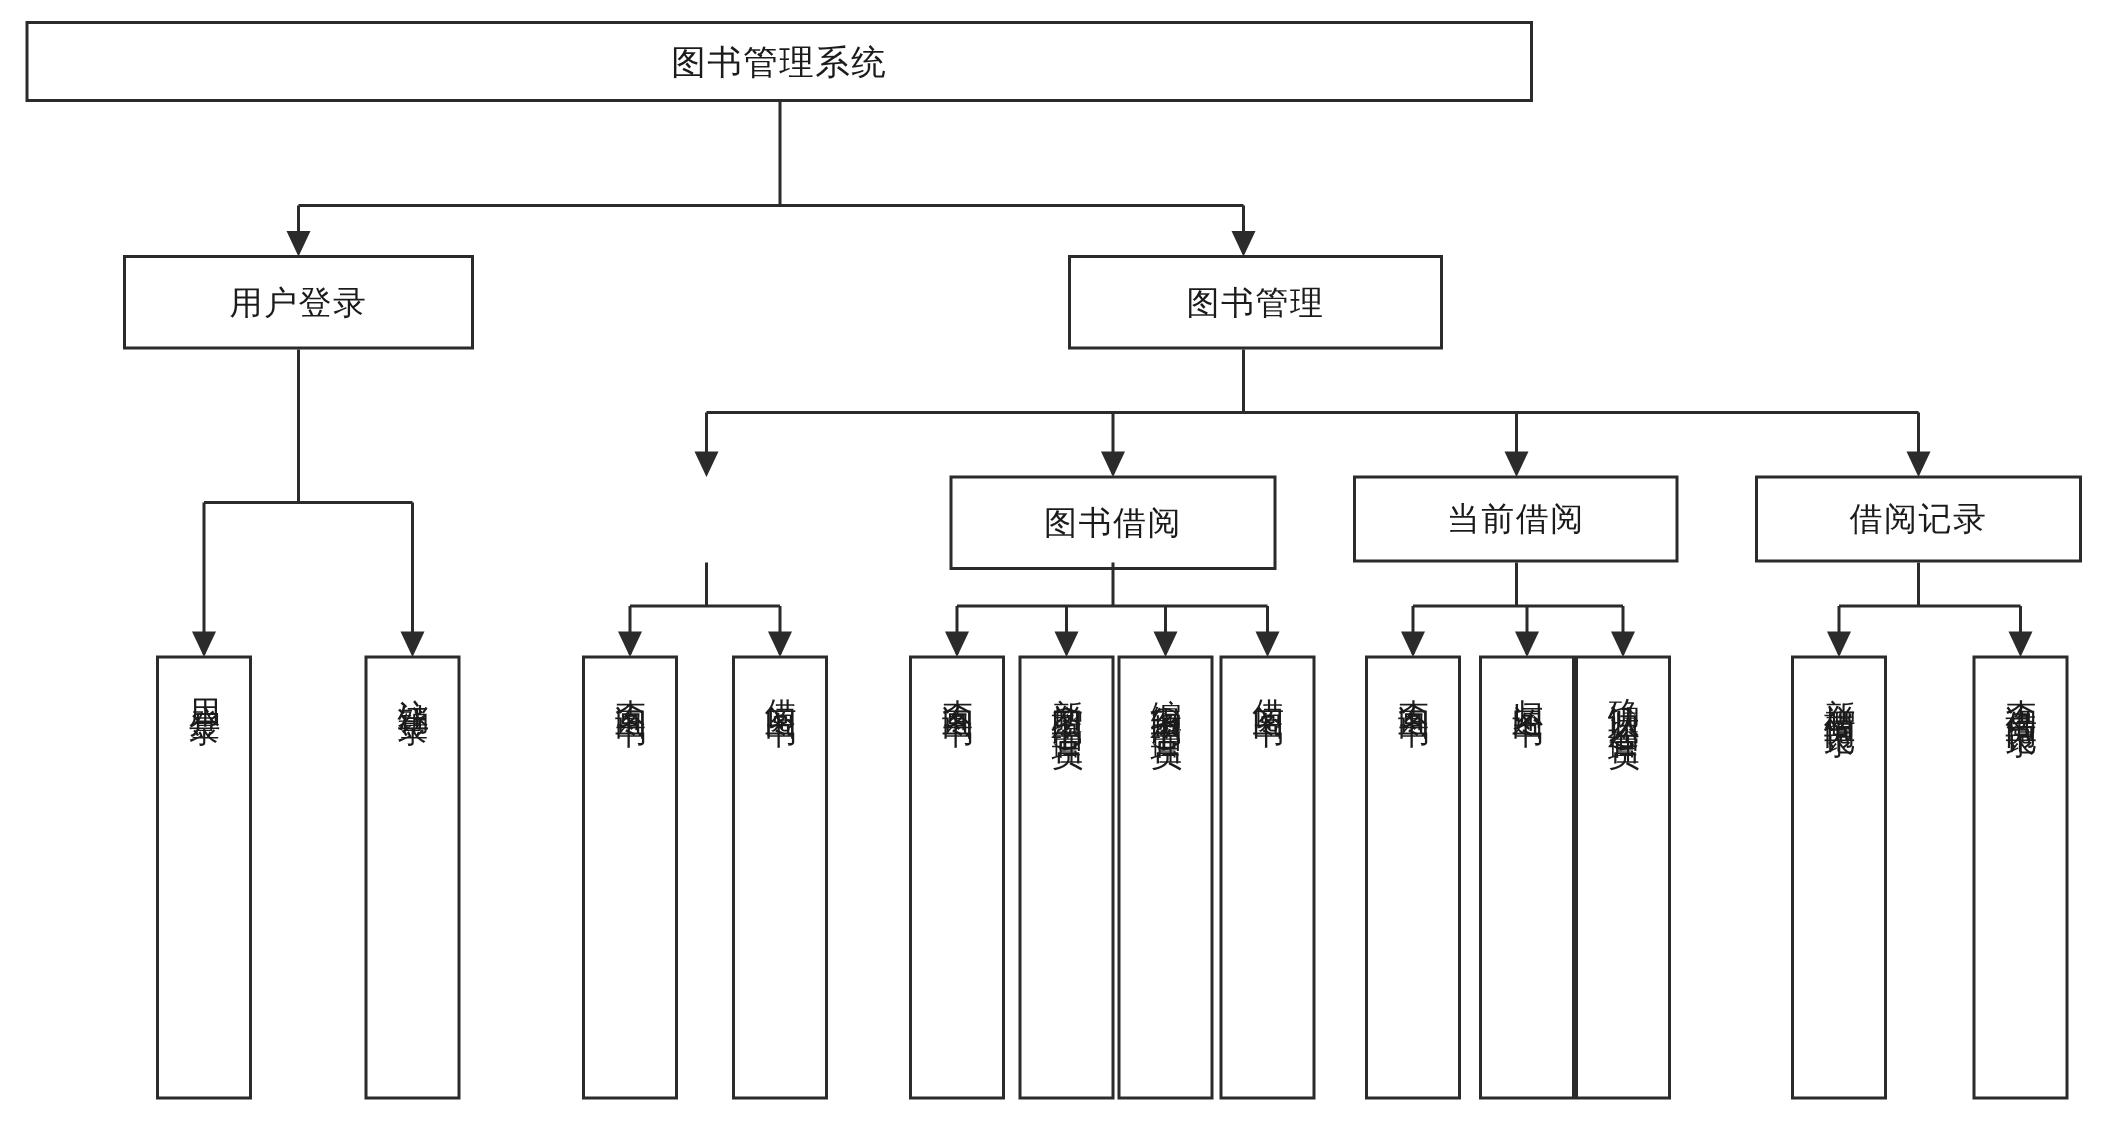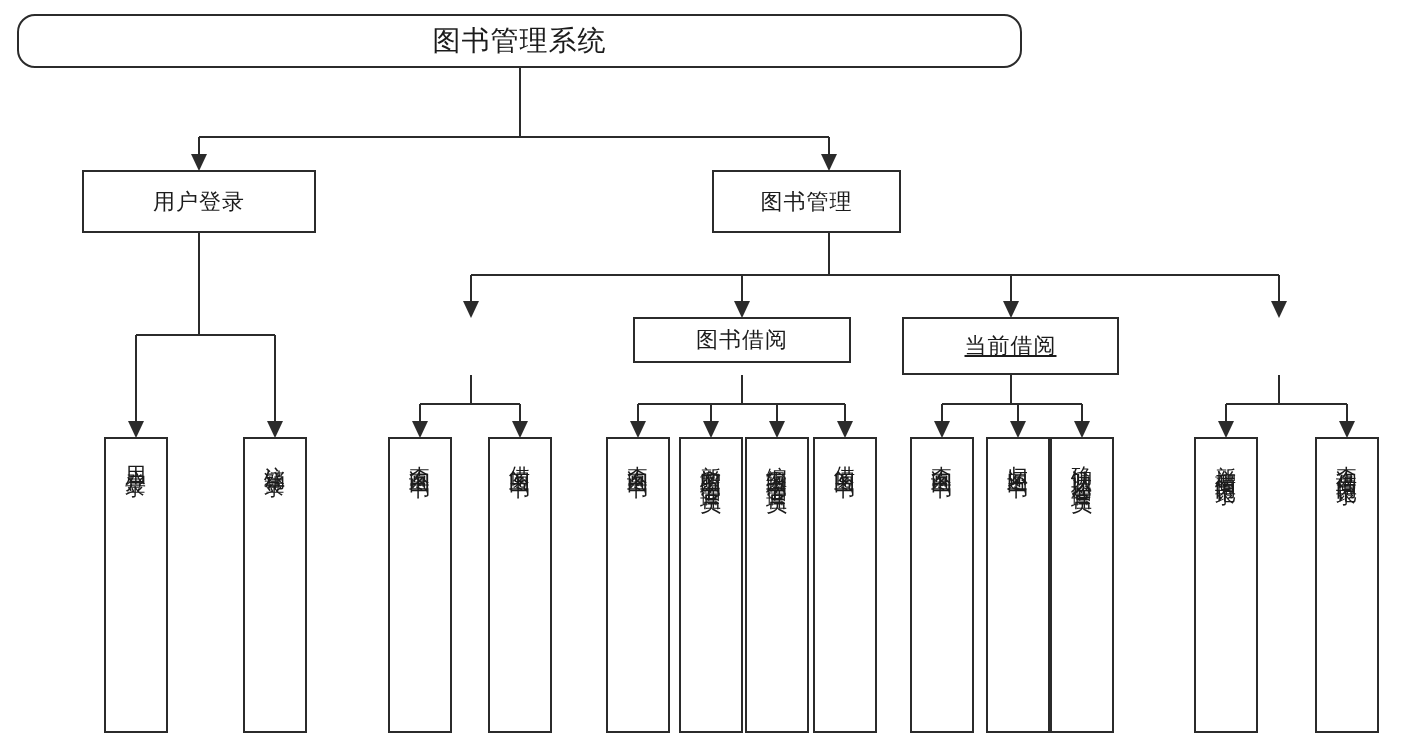--- a/index.html
+++ b/index.html
@@ -38,22 +38,21 @@
   }
   .node.v .vtext {
     writing-mode: vertical-rl;
     text-orientation: upright;
     letter-spacing: 4px;
     line-height: 1;
     white-space: nowrap;
     text-align: left;
   }
   .node.root {
-    font-size: 28px;
-    border-radius: 18px;
+    font-size: 23px;
   }
   .conn {
     position: absolute;
     background: #2b2b2b;
   }
   .vline { width: 2px; }
   .hline { height: 2px; }
   .arrow {
     position: absolute;
     width: 0;
@@ -75,28 +74,31 @@
 </head>
 <body>
 
 <div id="canvas">
     <div class="node root h" style="left: 17px; top: 14px; width: 1005px; height: 54px;">
       <span>图书管理系统</span>
     </div>
     <div class="node h" style="left: 82px; top: 170px; width: 234px; height: 63px;">
       <span>用户登录</span>
     </div>
-    <div class="node h" style="left: 712px; top: 170px; width: 189px; height: 63px;">
+    <div class="node h" style="left: 712px; top: 170px; width: 250px; height: 63px;">
       <span>图书管理</span>
     </div>
-    <div class="node h" style="left: 633px; top: 317px; width: 218px; height: 46px; justify-content: center;">
+    <div class="node h" style="left: 633px; top: 317px; width: 218px; height: 63px; justify-content: center;">
       <span>图书借阅</span>
     </div>
-    <div class="node h" style="left: 902px; top: 317px; width: 217px; height: 58px; text-decoration: underline;">
+    <div class="node h" style="left: 902px; top: 317px; width: 217px; height: 58px;">
       <span>当前借阅</span>
+    </div>
+    <div class="node h" style="left: 1170px; top: 317px; width: 218px; height: 58px;">
+      <span>借阅记录</span>
     </div>
     <div class="node v" style="left: 104px; top: 437px; width: 64px; height: 296px;">
       <span class="vtext">用户登录</span>
     </div>
     <div class="node v" style="left: 243px; top: 437px; width: 64px; height: 296px;">
       <span class="vtext">注销登录</span>
     </div>
     <div class="node v" style="left: 388px; top: 437px; width: 64px; height: 296px;">
       <span class="vtext">查询图书</span>
     </div>

